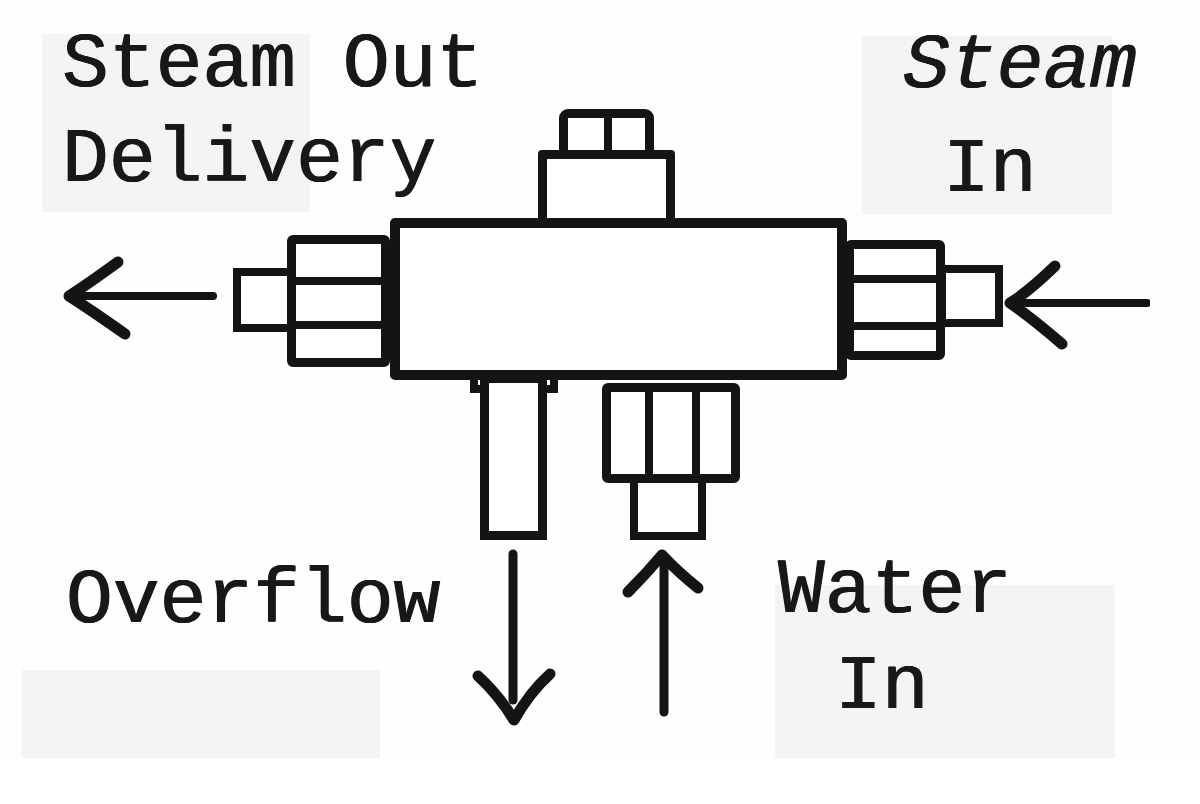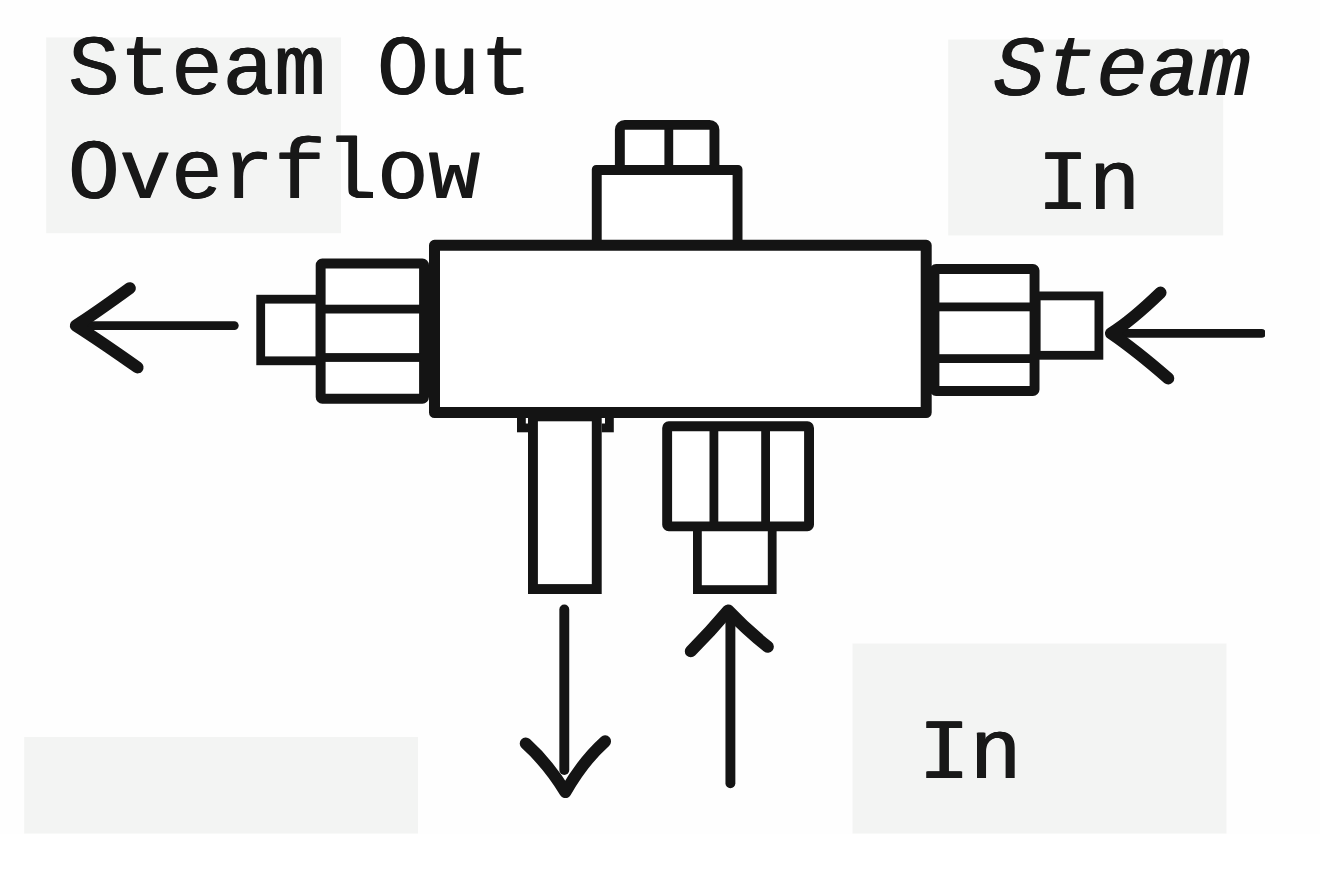--- a/index.html
+++ b/index.html
@@ -71,18 +71,20 @@
   <svg class="arrow" style="left:470px;top:548px;" width="90" height="182" viewBox="0 0 90 182">
     <path d="M43,6 L43,152" stroke-width="9"></path>
     <path d="M8,128 Q28,146 44,172 Q60,144 80,126" stroke-width="11"></path>
   </svg>
   <svg class="arrow" style="left:622px;top:546px;" width="88" height="172" viewBox="0 0 88 172">
     <path d="M42,166 L42,16" stroke-width="9"></path>
     <path d="M6,46 Q24,28 40,9 Q56,26 76,42" stroke-width="11"></path>
   </svg>
 
   <div class="label" style="left:62px;top:26px;">Steam Out</div>
-  <div class="label" style="left:62px;top:121px;">Overflow</div>
+  <div class="label" style="left:62px;top:121px;">Delivery</div>
   <div class="label" style="left:903px;top:27px;font-style:italic;">Steam</div>
   <div class="label" style="left:943px;top:131px;">In</div>
+  <div class="label" style="left:66px;top:562px;">Overflow</div>
+  <div class="label" style="left:778px;top:552px;">Water</div>
   <div class="label" style="left:835px;top:648px;">In</div>
 
 </div>
 
 </body></html>

